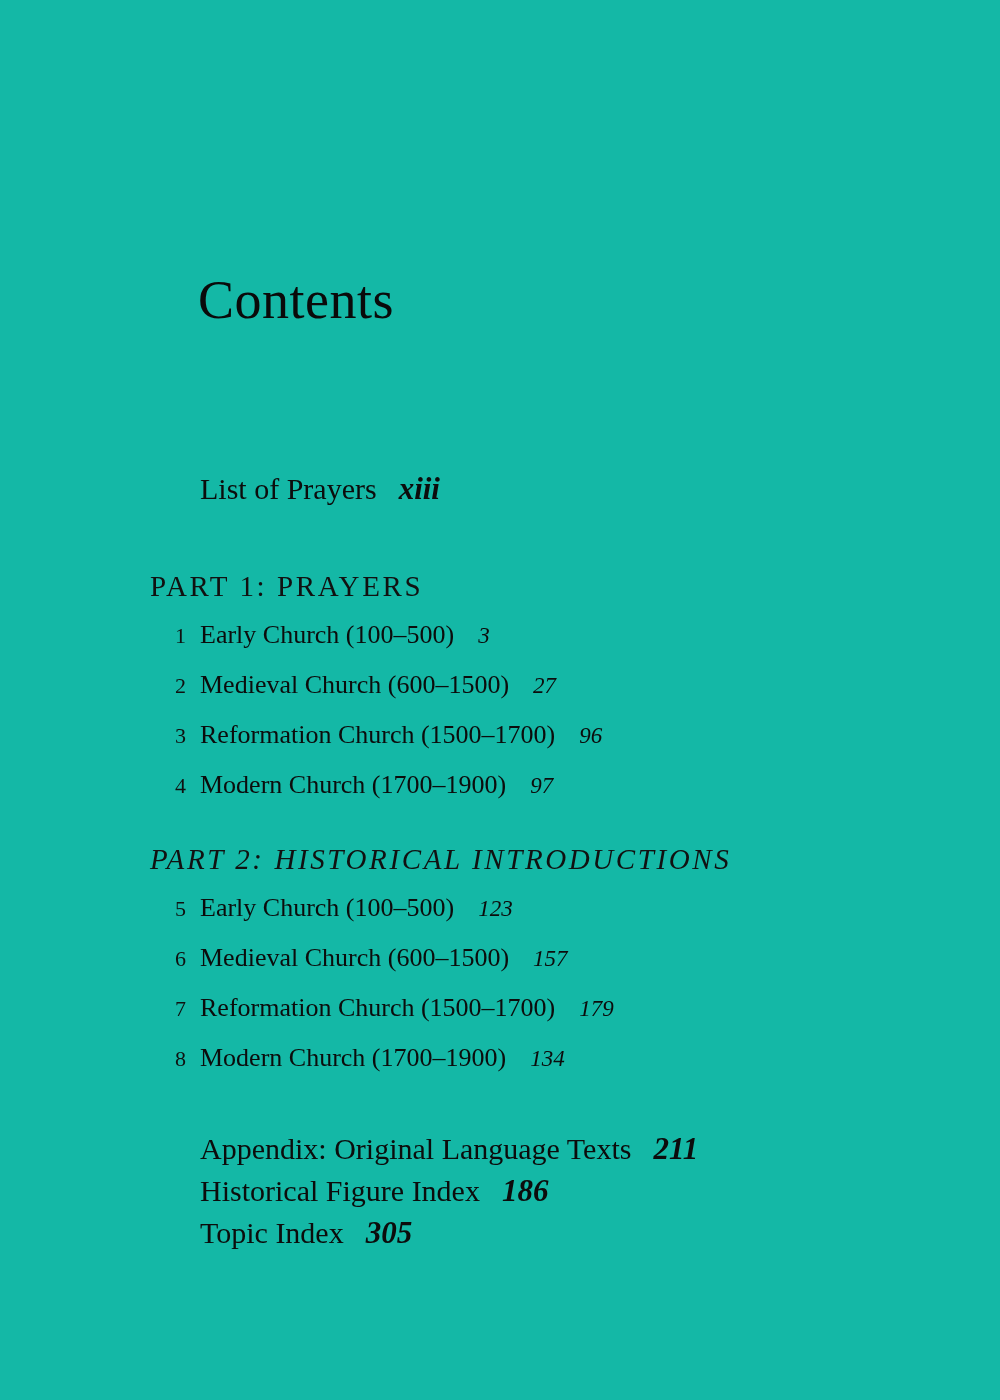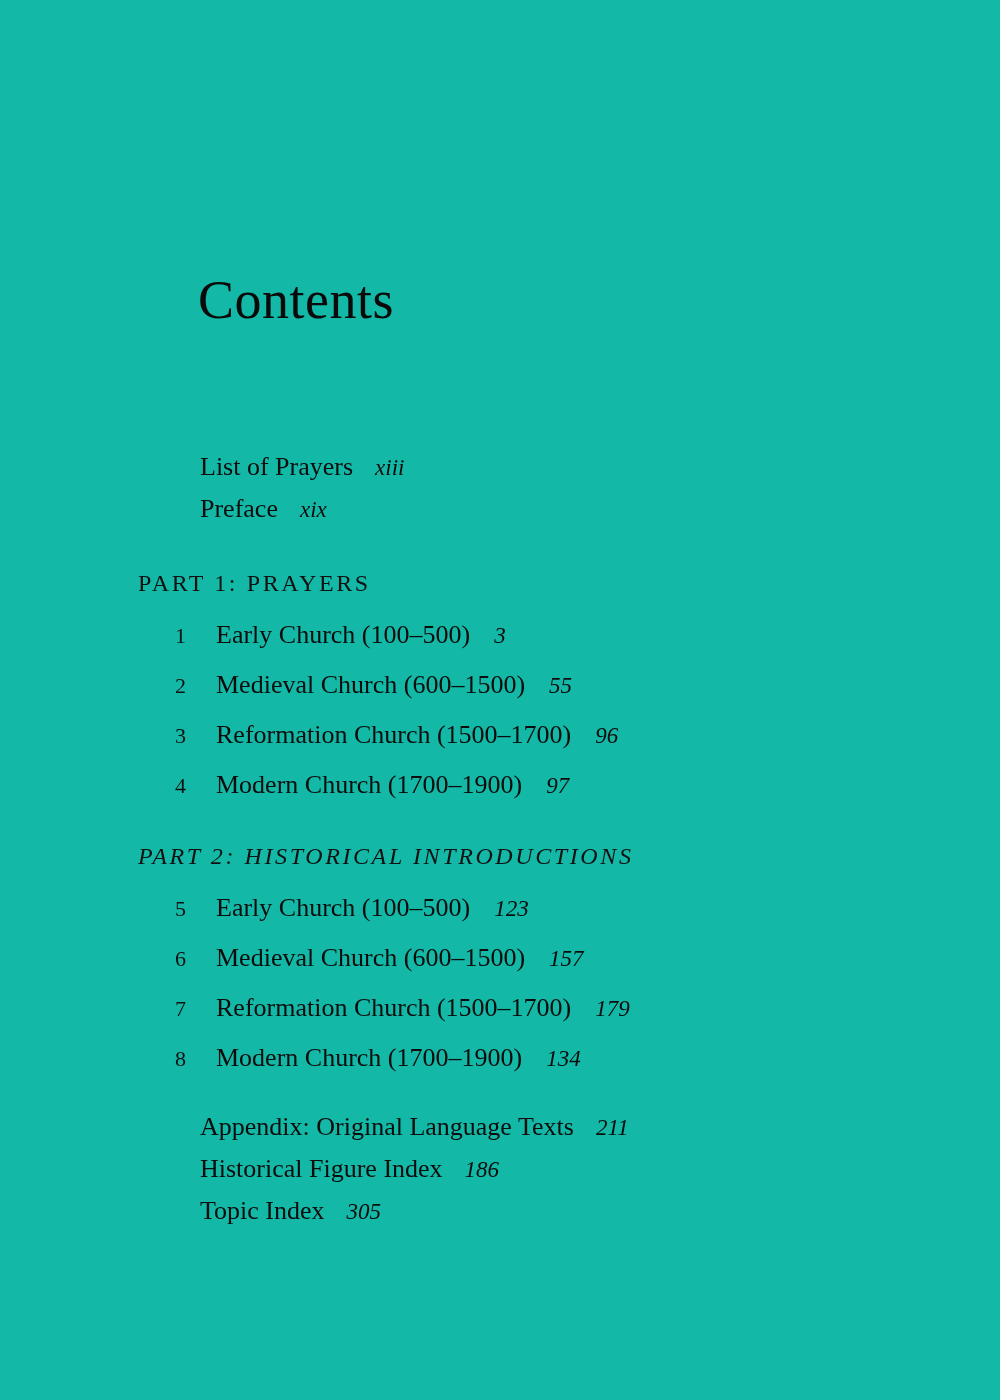--- a/index.html
+++ b/index.html
@@ -40,35 +40,37 @@
   .plain-group.front { top: 452px; }
   .plain-group.back  { top: 1112px; }
 
   .plain-row {
     display: flex;
     align-items: baseline;
     height: 42px;
     white-space: nowrap;
   }
   .plain-row .entry-title {
-    font-size: 26px;
+    font-size: 30px;
     color: #0c0c0c;
+    margin-top: 20px;
   }
   .plain-row .entry-page {
-    font-size: 23px;
+    font-size: 31px;
     font-style: italic;
     color: #0c0c0c;
     margin-left: 22px;
+    font-weight: bold;
   }
 
   
   .part-heading {
     position: absolute;
-    left: 138px;
-    font-size: 24px;
+    left: 150px;
+    font-size: 29px;
     letter-spacing: 2.6px;
     color: #111111;
     white-space: nowrap;
   }
   .part-heading.p1 { top: 570px; }
   .part-heading.p2 { top: 843px; font-style: italic; }
 
   
   .chapter-group {
     position: absolute;
@@ -85,21 +87,21 @@
     white-space: nowrap;
   }
   .chapter-num {
     width: 36px;
     text-align: right;
     font-size: 22px;
     color: #101010;
     flex: 0 0 36px;
   }
   .chapter-title {
-    margin-left: 30px;
+    margin-left: 14px;
     font-size: 26px;
     color: #0c0c0c;
   }
   .chapter-page {
     margin-left: 24px;
     font-size: 23px;
     font-style: italic;
     color: #0c0c0c;
   }
 </style>
@@ -108,38 +110,34 @@
 
 <div class="page">
 
   <div class="toc-title">Contents</div>
 
   <div class="plain-group front">
     <div class="plain-row">
       <span class="entry-title">List of Prayers</span>
       <span class="entry-page">xiii</span>
     </div>
-    <div class="plain-row">
-      <span class="entry-title">Preface</span>
-      <span class="entry-page">xix</span>
-    </div>
   </div>
 
   <div class="part-heading p1">PART 1: PRAYERS</div>
 
   <div class="chapter-group g1">
     <div class="chapter-row">
       <span class="chapter-num">1</span>
       <span class="chapter-title">Early Church (100–500)</span>
       <span class="chapter-page">3</span>
     </div>
     <div class="chapter-row">
       <span class="chapter-num">2</span>
       <span class="chapter-title">Medieval Church (600–1500)</span>
-      <span class="chapter-page">55</span>
+      <span class="chapter-page">27</span>
     </div>
     <div class="chapter-row">
       <span class="chapter-num">3</span>
       <span class="chapter-title">Reformation Church (1500–1700)</span>
       <span class="chapter-page">96</span>
     </div>
     <div class="chapter-row">
       <span class="chapter-num">4</span>
       <span class="chapter-title">Modern Church (1700–1900)</span>
       <span class="chapter-page">97</span>

